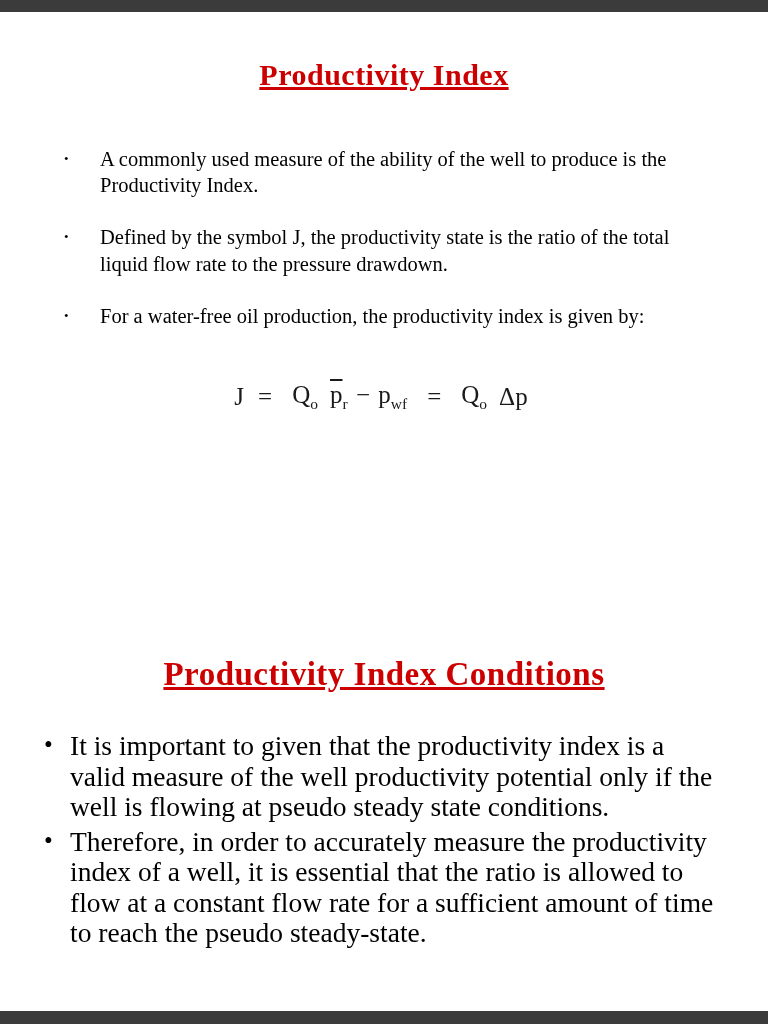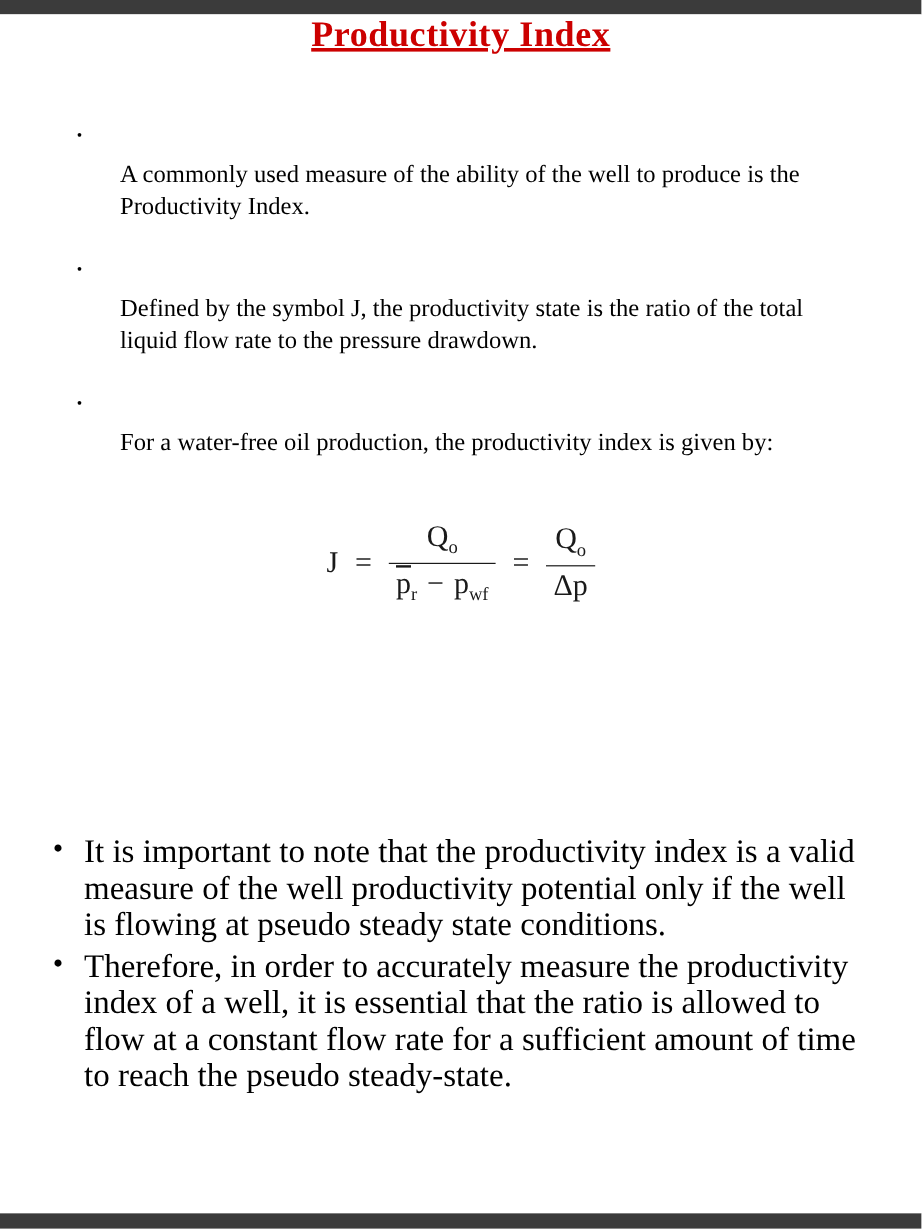--- a/index.html
+++ b/index.html
@@ -25,20 +25,21 @@
   .page {
     flex: 1;
     background: var(--page-bg, #ffffff);
     position: relative;
   }
 
   
   .slide1 {
     box-sizing: border-box;
     height: 618px;
+    padding-top: 46px;
   }
   .slide-title {
     margin: 0;
     text-align: center;
     font-weight: bold;
     font-size: 30px;
     color: var(--title-color, #cc0000);
     text-decoration: underline;
     letter-spacing: 0.5px;
   }
@@ -54,35 +55,34 @@
     line-height: 1.28;
   }
   .bullets .marker {
     flex: none;
     width: 44px;
     font-size: 13px;
     line-height: 26px;
     padding-left: 8px;
     box-sizing: border-box;
   }
-  .bullets .txt { flex: 1; margin-top: 33px; }
+  .bullets .txt { flex: 1; }
 
   
   .formula {
     margin-top: 52px;
     display: flex;
     justify-content: center;
     align-items: center;
     gap: 12px;
     font-size: 25px;
     color: #1a1a1a;
   }
   .frac {
     display: inline-flex;
-    flex-direction: column;
     align-items: center;
   }
   .frac .bar {
     align-self: stretch;
     height: 0;
     border-top: 1.6px solid #1a1a1a;
     margin: 3px 0;
   }
   .frac .num, .frac .den {
     padding: 0 6px;
@@ -153,25 +153,26 @@
 
       <span class="frac">
         <span class="num"><span>Q</span><sub>o</sub></span>
         <span class="bar"></span>
         <span class="den">Δp</span>
       </span>
     </div>
   </section>
 
   <section class="slide2">
+    <h1 class="slide-title">Productivity Index Conditions</h1>
 
     <ul class="bullets2">
       <li>
         <span class="marker">•</span>
-        <span class="txt">It is important to note that the productivity index is a valid measure of the well productivity potential only if the well is flowing at pseudo steady state conditions.</span>
+        <span class="txt">It is important to given that the productivity index is a valid measure of the well productivity potential only if the well is flowing at pseudo steady state conditions.</span>
       </li>
       <li>
         <span class="marker">•</span>
         <span class="txt">Therefore, in order to accurately measure the productivity index of a well, it is essential that the ratio is  allowed to flow at a constant flow rate for a sufficient amount of time to reach the pseudo steady-state.</span>
       </li>
     </ul>
   </section>
 
 </div>
 

